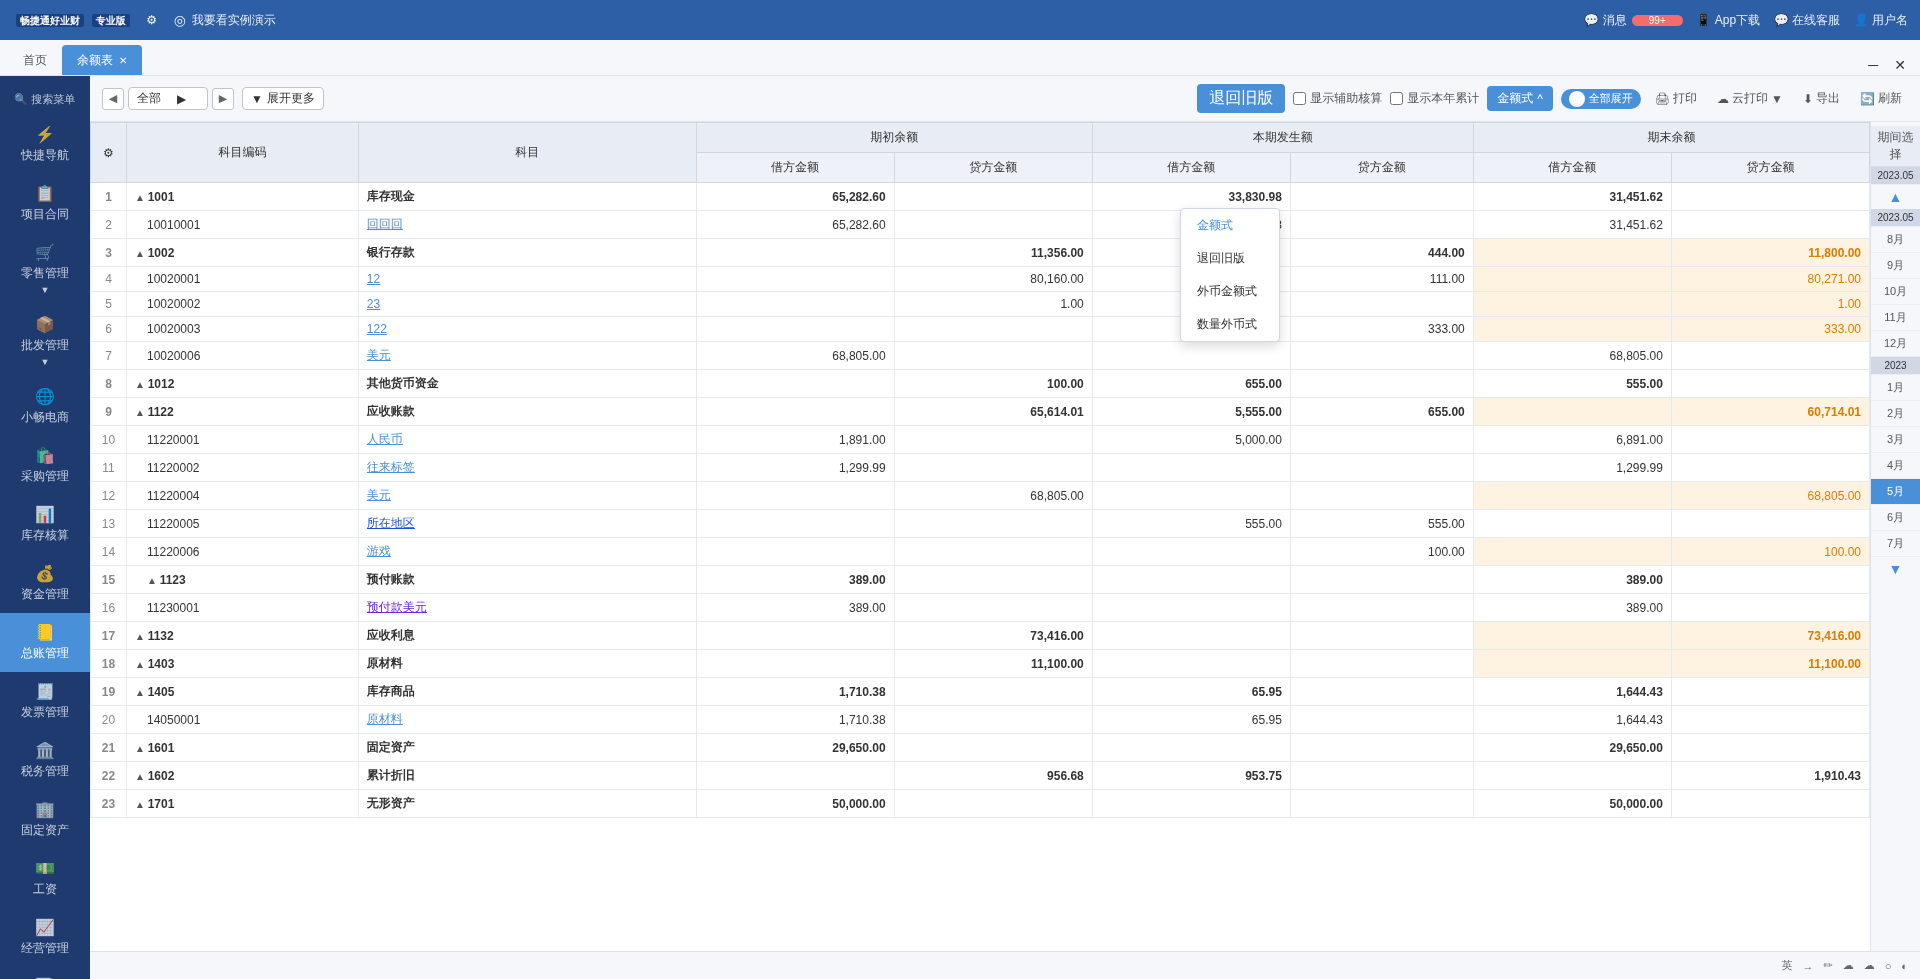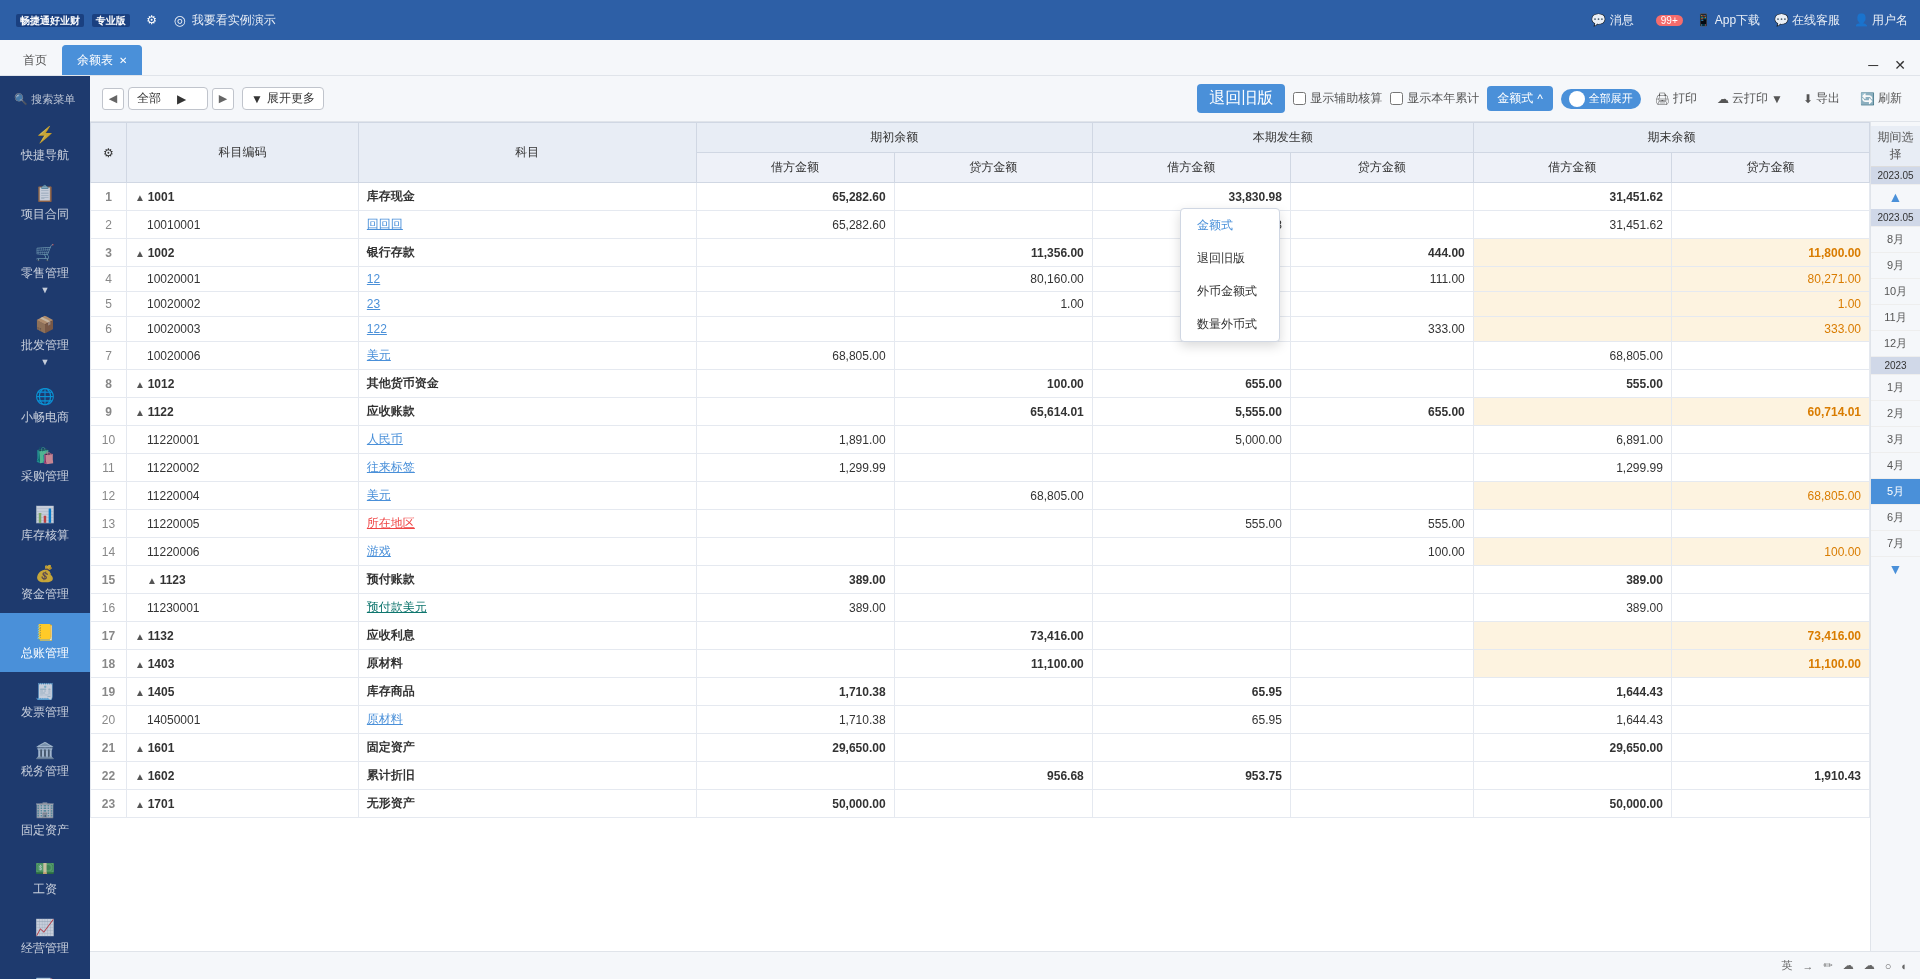--- a/index.html
+++ b/index.html
@@ -13,21 +13,21 @@
       align-items: center;
       justify-content: space-between;
       padding: 0 12px;
       color: #fff;
     }
     .top-bar-left { display: flex; align-items: center; gap: 10px; }
     .top-bar-logo { font-size: 13px; font-weight: bold; color: #fff; }
     .top-bar-logo span { font-size: 10px; background: #1a4080; padding: 1px 4px; border-radius: 2px; margin-left: 4px; }
     .top-bar-mid { display: flex; align-items: center; gap: 6px; font-size: 12px; color: rgba(255,255,255,0.9); }
     .top-bar-right { display: flex; align-items: center; gap: 14px; font-size: 12px; color: rgba(255,255,255,0.9); }
-    .top-bar-right .badge { background: #f56c6c; color: #fff; border-radius: 10px; padding: 0 5px; font-size: 10px; margin-left: 19px; }
+    .top-bar-right .badge { background: #f56c6c; color: #fff; border-radius: 10px; padding: 0 17px; font-size: 10px; margin-left: 2px; }
     .top-bar-settings { width: 24px; height: 24px; display: flex; align-items: center; justify-content: center; cursor: pointer; }
 
     
     .tab-bar {
       height: 36px;
       background: #f5f7fa;
       border-bottom: 1px solid #e0e4ea;
       display: flex;
       align-items: flex-end;
       padding: 0 0 0 8px;
@@ -665,21 +665,21 @@
                 <td class="num"></td>
                 <td class="num">68,805.00</td>
                 <td class="num"></td>
                 <td class="num"></td>
                 <td class="highlighted"></td>
                 <td class="highlighted">68,805.00</td>
               </tr>
               <tr>
                 <td class="settings-col center">13</td>
                 <td style="padding-left: 20px;">11220005</td>
-                <td><a style="color:#ef4444;text-decoration:underline;cursor:pointer;text-align:right;">所在地区</a></td>
+                <td><a style="color:#1d4ed8;text-decoration:underline;cursor:pointer;text-align:right;">所在地区</a></td>
                 <td class="num"></td>
                 <td class="num"></td>
                 <td class="num">555.00</td>
                 <td class="num">555.00</td>
                 <td class="num"></td>
                 <td class="num"></td>
               </tr>
               <tr>
                 <td class="settings-col center">14</td>
                 <td style="padding-left: 20px;">11220006</td>
@@ -698,21 +698,21 @@
                 <td class="num">389.00</td>
                 <td class="num"></td>
                 <td class="num"></td>
                 <td class="num"></td>
                 <td class="num">389.00</td>
                 <td class="num"></td>
               </tr>
               <tr>
                 <td class="settings-col center">16</td>
                 <td style="padding-left: 20px;">11230001</td>
-                <td><a style="color:#0f766e;text-decoration:underline;cursor:pointer;">预付款美元</a></td>
+                <td><a style="color:#6d28d9;text-decoration:underline;cursor:pointer;">预付款美元</a></td>
                 <td class="num">389.00</td>
                 <td class="num"></td>
                 <td class="num"></td>
                 <td class="num"></td>
                 <td class="num">389.00</td>
                 <td class="num"></td>
               </tr>
               <tr class="parent-row">
                 <td class="settings-col center">17</td>
                 <td style="padding-left: 8px;"><span style="color:#555;font-size:10px;">▲ </span>1132</td>

